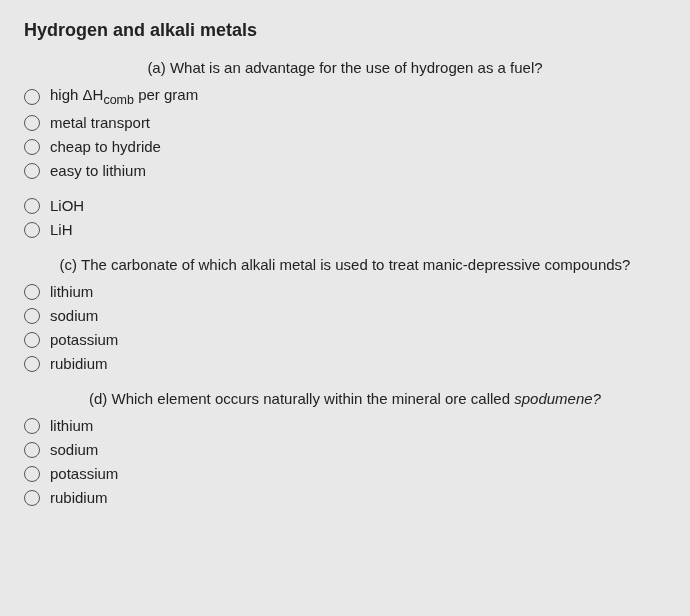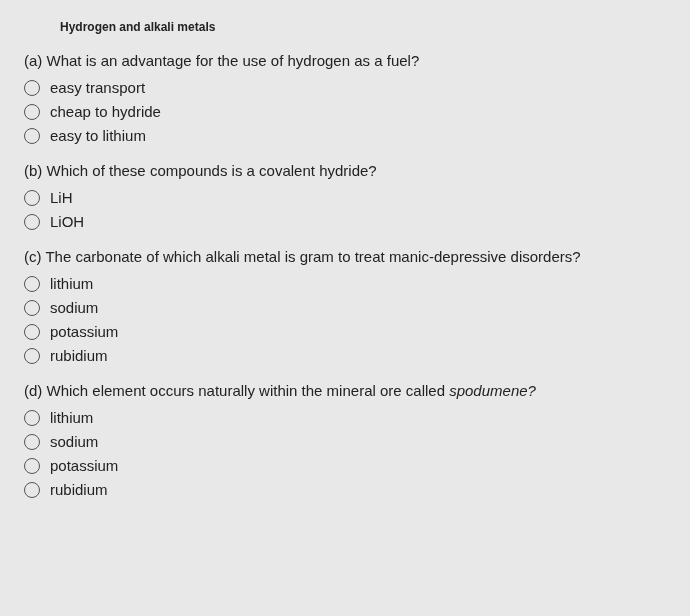--- a/index.html
+++ b/index.html
@@ -18,27 +18,27 @@
       padding: 20px 24px;
     }
 
     .question-block {
       margin-bottom: 18px;
     }
 
     .question-title {
       font-weight: bold;
       margin-bottom: 10px;
-      font-size: 12px;
-      margin-left: 36px;
+      font-size: 18px;
     }
 
     .question-text {
       margin-bottom: 10px;
       font-size: 15px;
+      text-align: center;
     }
 
     .question-text em {
     }
 
     .options-list {
       list-style: none;
       padding: 0;
       margin: 0;
     }
@@ -72,49 +72,52 @@
 
   <div class="question-block">
     <div class="question-title">Hydrogen and alkali metals</div>
   </div>
 
   <div class="question-block">
     <div class="question-text">(a) What is an advantage for the use of hydrogen as a fuel?</div>
     <ul class="options-list">
       <li>
         <span class="radio-circle"></span>
-        <span class="option-label">easy transport</span>
+        <span class="option-label">high ΔH<sub>comb</sub> per gram</span>
+      </li>
+      <li>
+        <span class="radio-circle"></span>
+        <span class="option-label">metal transport</span>
       </li>
       <li>
         <span class="radio-circle"></span>
         <span class="option-label">cheap to hydride</span>
       </li>
       <li>
         <span class="radio-circle"></span>
         <span class="option-label">easy to lithium</span>
       </li>
     </ul>
   </div>
 
   <div class="question-block">
-    <div class="question-text">(b) Which of these compounds is a covalent hydride?</div>
     <ul class="options-list">
       <li>
         <span class="radio-circle"></span>
-        <span class="option-label">LiH</span>
+        <span class="option-label">LiOH</span>
       </li>
       <li>
         <span class="radio-circle"></span>
-        <span class="option-label">LiOH</span>
+        <span class="option-label">LiH</span>
       </li>
     </ul>
   </div>
 
   <div class="question-block">
-    <div class="question-text">(c) The carbonate of which alkali metal is gram to treat manic-depressive disorders?</div>
+    <div class="question-text">(c) The carbonate of which alkali metal is used to treat manic-depressive compounds?</div>
     <ul class="options-list">
       <li>
         <span class="radio-circle"></span>
         <span class="option-label">lithium</span>
       </li>
       <li>
         <span class="radio-circle"></span>
         <span class="option-label">sodium</span>
       </li>
       <li>

